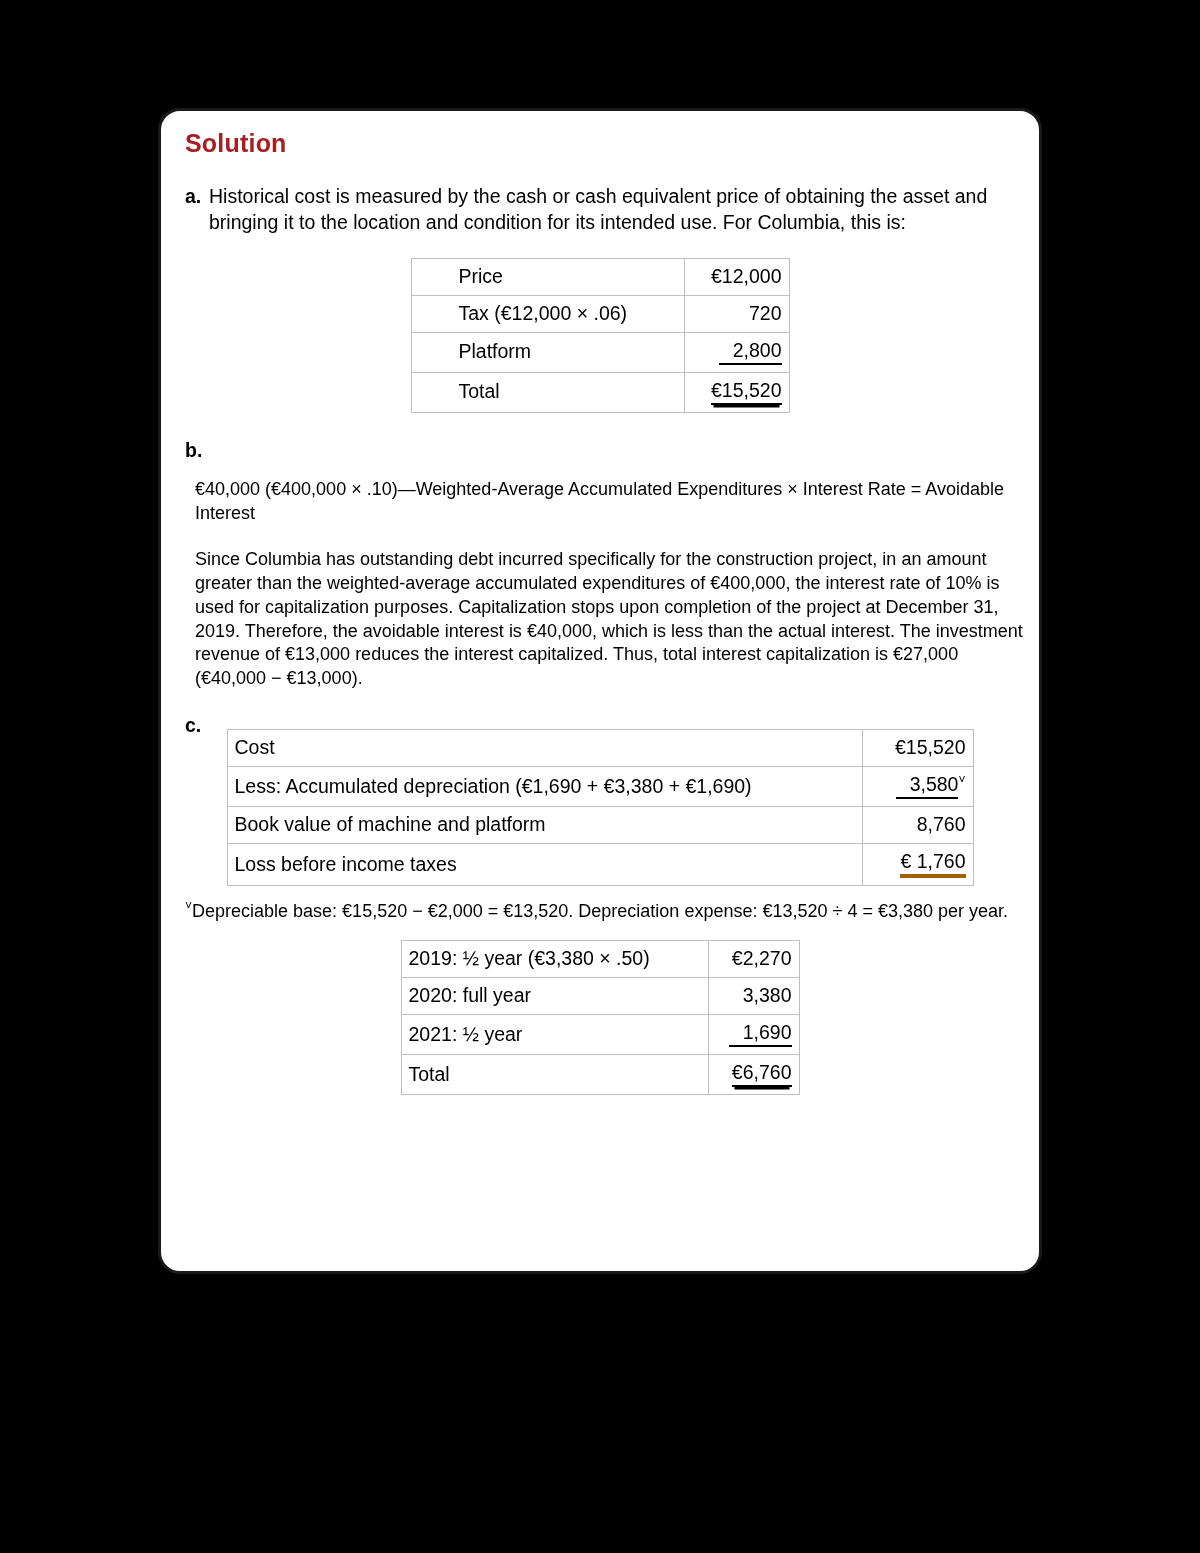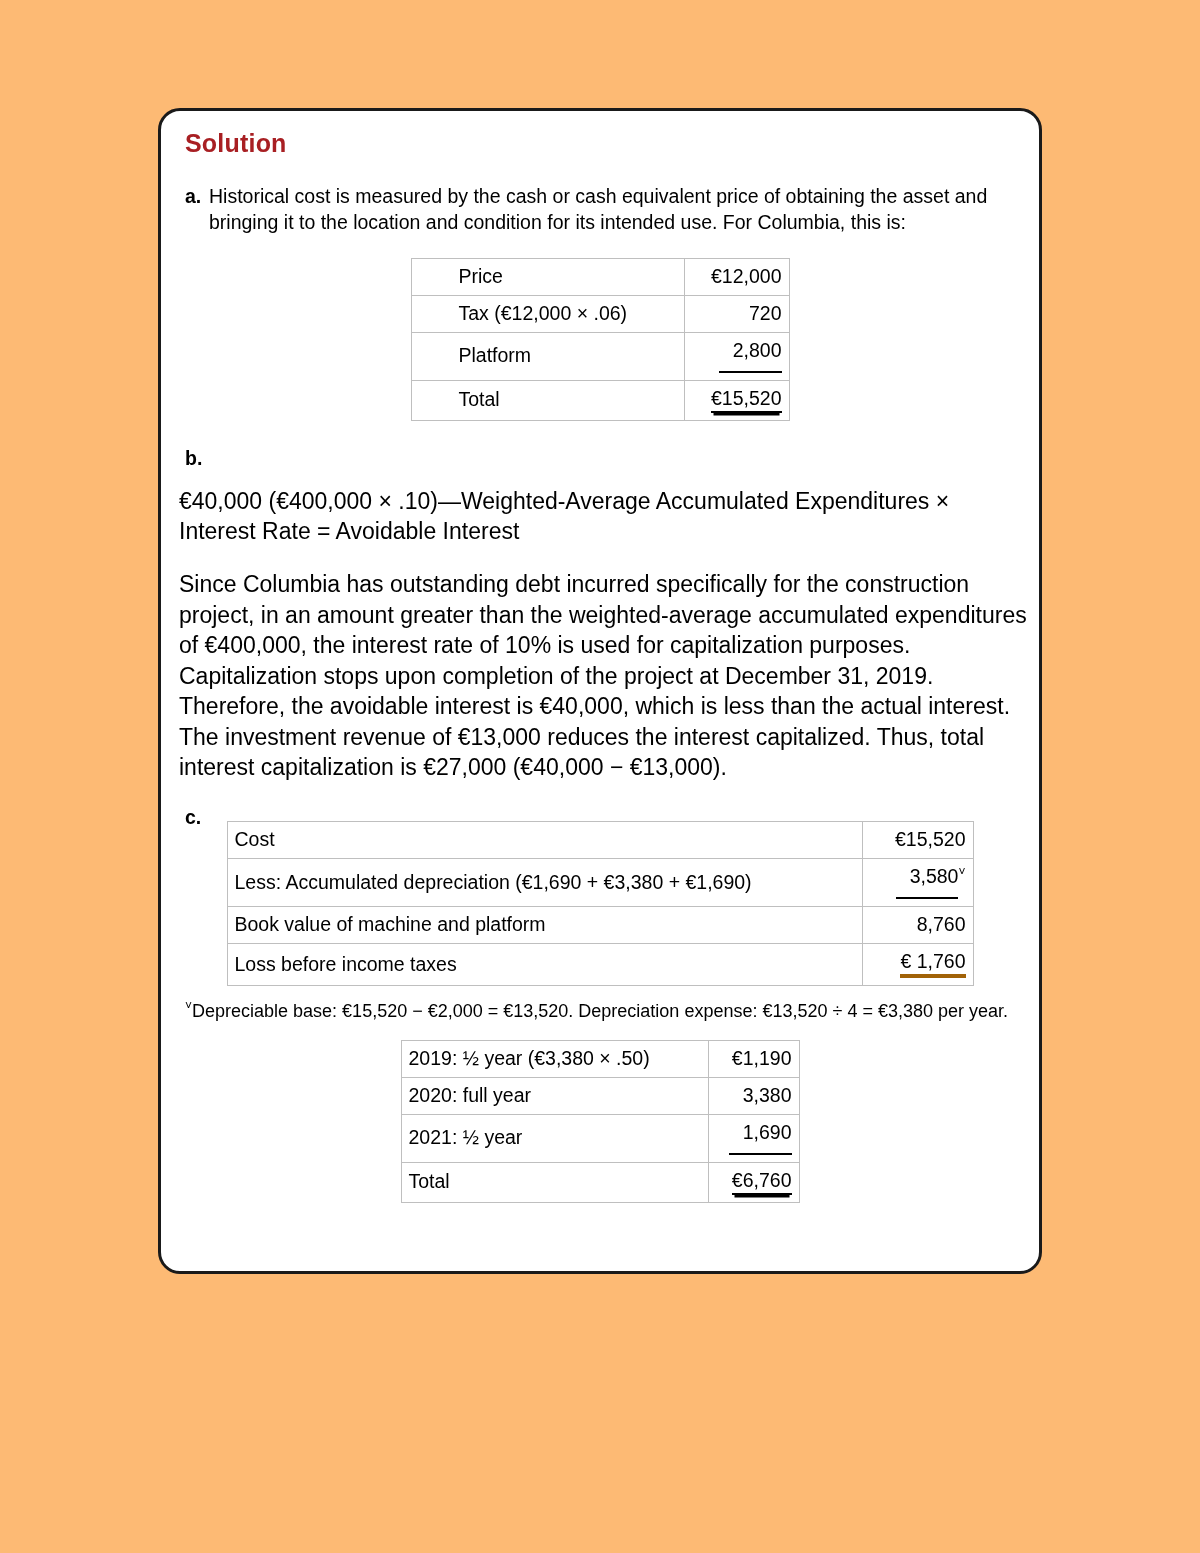--- a/index.html
+++ b/index.html
@@ -15,21 +15,21 @@
     position: relative;
     overflow: hidden;
   }
 
   .page {
     position: absolute;
     left: 0;
     top: 0;
     width: 1200px;
     height: 1553px;
-    background: #fdba74;
+    background: #000000;
   }
 
   
   .solution-box {
     position: absolute;
     left: 158px;
     top: 108px;
     width: 884px;
     height: 1166px;
     box-sizing: border-box;
@@ -66,23 +66,23 @@
     margin-bottom: 0;
   }
   .list-item .marker {
     position: absolute;
     left: 0;
     top: 0;
     font-weight: bold;
   }
 
   .para {
-    font-size: 23px;
+    font-size: 18px;
     line-height: 1.33;
-    margin: 0 0 0 6px;
+    margin: 0 0 0 22px;
     max-width: 862px;
   }
 
   .label-b {
     font-size: 19.5px;
     font-weight: bold;
     margin: 0 0 0 12px;
   }
 
   .spacer-22 { height: 22px; }
@@ -114,21 +114,21 @@
   .t2 td.value { width: 96px; }
 
   .t3-wrap { display: flex; justify-content: center; }
   .t3 td.label { width: 292px; }
   .t3 td.value { width: 76px; }
 
   
   .u-single {
     display: inline-block;
     border-bottom: 2.5px solid #000;
-    padding-bottom: 9px;
+    padding-bottom: 1px;
     padding-left: 14px;
   }
   .u-double {
     display: inline-block;
     border-bottom: 2.5px solid #000;
     box-shadow: 0 5px 0 -2.5px #000;
     padding-bottom: 1px;
   }
   .u-thick {
     display: inline-block;
@@ -243,21 +243,21 @@
         <span class="fn-mark">˅</span><span>Depreciable base: €15,520 − €2,000 = €13,520. Depreciation expense: €13,520 ÷ 4 = €3,380 per year.</span>
       </div>
 
       <div class="spacer-16"></div>
 
       <div class="t3-wrap">
         <table class="fin t3">
           <tbody>
             <tr>
               <td class="label">2019: ½ year (€3,380 × .50)</td>
-              <td class="value"><span>€1,190</span></td>
+              <td class="value"><span>€2,270</span></td>
             </tr>
             <tr>
               <td class="label">2020: full year</td>
               <td class="value"><span>3,380</span></td>
             </tr>
             <tr>
               <td class="label">2021: ½ year</td>
               <td class="value"><span class="u-single">1,690</span></td>
             </tr>
             <tr>

